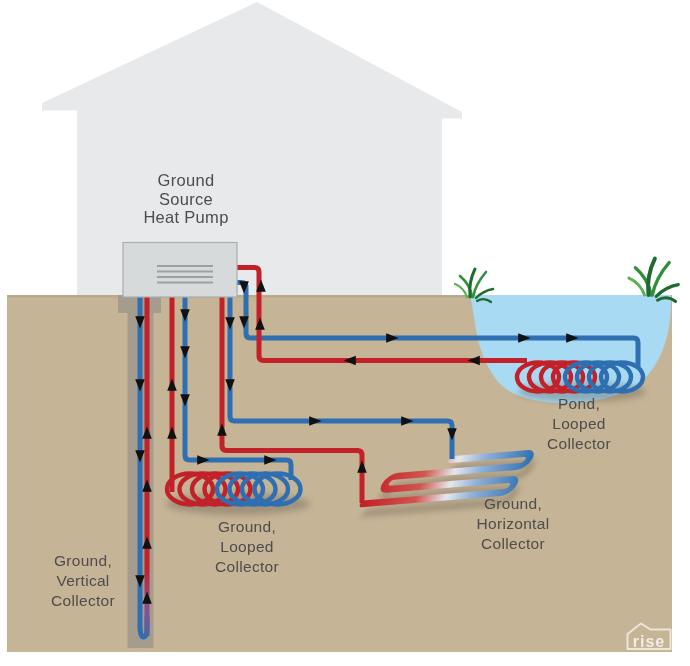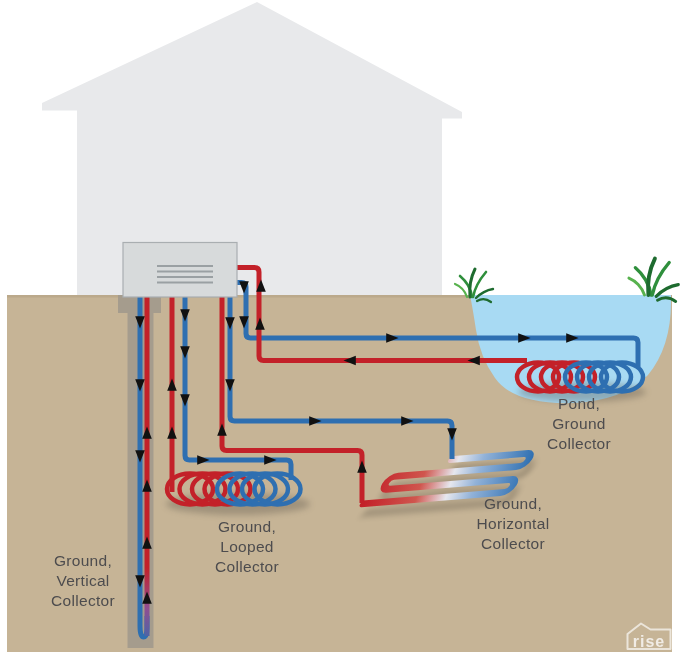--- a/index.html
+++ b/index.html
@@ -155,25 +155,28 @@
         <line x1="157" y1="282.5" x2="213" y2="282.5"></line>
       </g>
     </g>
 
     <g>
       <path d="M 627.5 649 V 634 L 641 623.5 L 650.5 629.5 H 670.5 V 649 Z" fill="none" stroke="#ffffff" stroke-opacity="0.65" stroke-width="2" stroke-linejoin="round"></path>
       <text x="649" y="647" text-anchor="middle" font-family="Liberation Sans, sans-serif" font-size="16" font-weight="bold" letter-spacing="1" fill="#ffffff" fill-opacity="0.75">rise</text>
     </g>
   </svg>
 
+  <div class="label lg" style="left:186px;top:171px">Ground
+Source
+Heat Pump</div>
   <div class="label md" style="left:83px;top:551px">Ground,
 Vertical
 Collector</div>
   <div class="label md" style="left:247px;top:517px">Ground,
 Looped
 Collector</div>
   <div class="label md" style="left:513px;top:494px">Ground,
 Horizontal
 Collector</div>
   <div class="label md" style="left:579px;top:394px">Pond,
-Ground
+Looped
 Collector</div>
 </div>
 
 </body></html>

